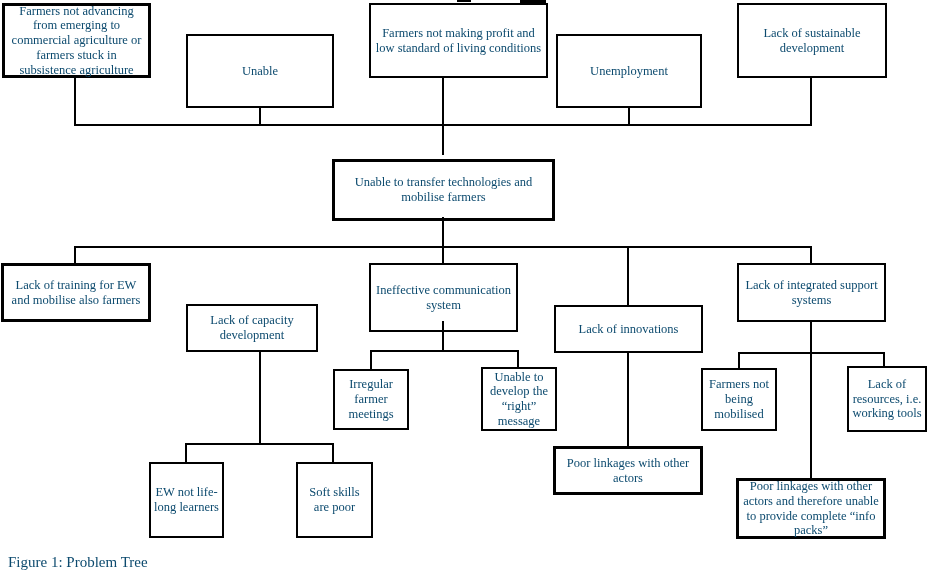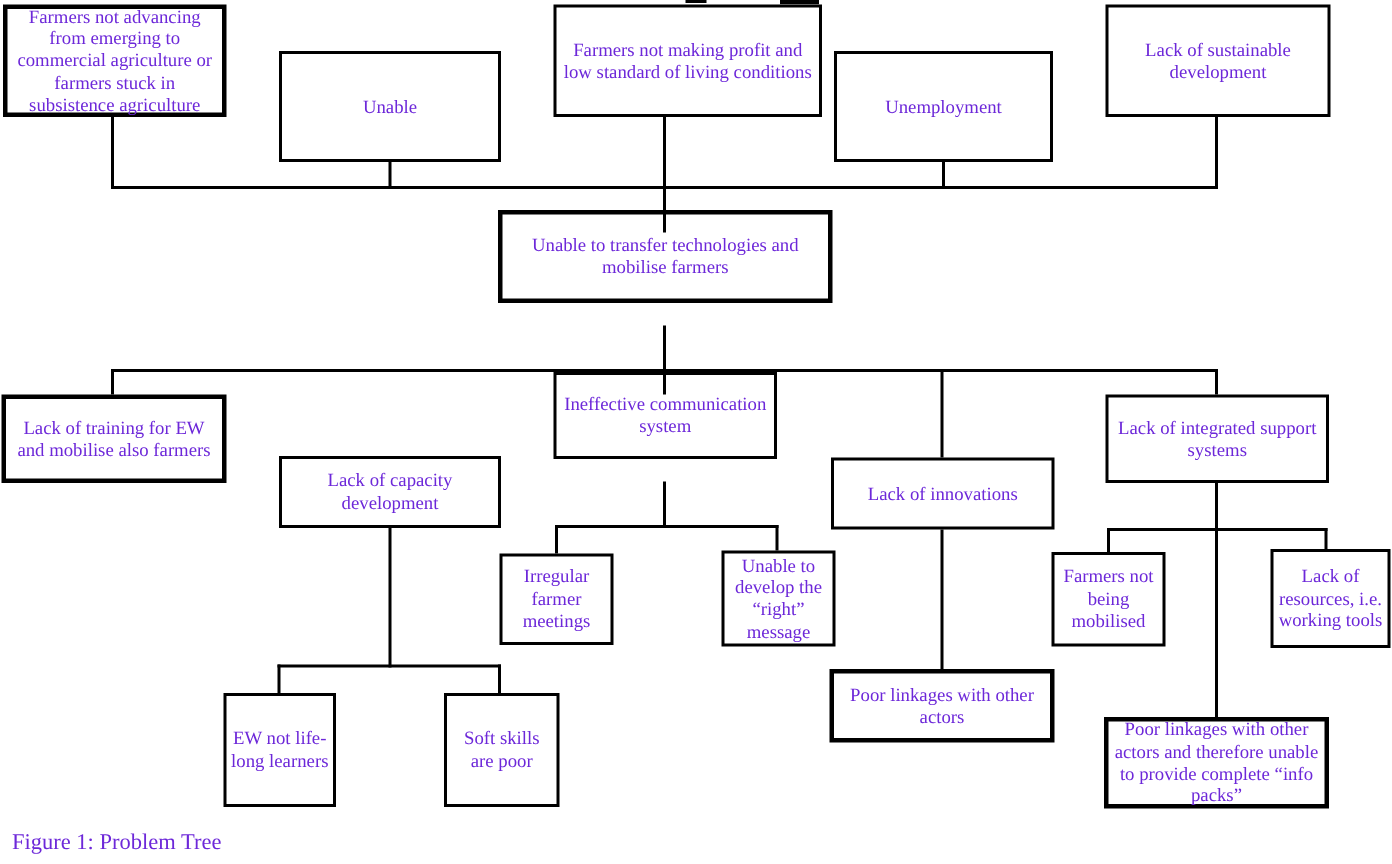--- a/index.html
+++ b/index.html
@@ -1,21 +1,21 @@
 <!DOCTYPE html>
 <html><head>
 <meta charset="utf-8">
 <style>
   html,body{margin:0;padding:0;background:#fff;}
   #stage{
     position:relative;
     width:928px;height:576px;
     background:#fff;
     font-family:"Liberation Serif","DejaVu Serif",serif;
-    color:#6d28d9;
+    color:#0c4a6e;
     overflow:hidden;
   }
   .box{
     position:absolute;
     box-sizing:border-box;
     border:2px solid #000;
     background:#fff;
     display:flex;
     align-items:center;
     justify-content:center;
@@ -47,27 +47,27 @@
   <div class="box thick" style="left:2px;top:3px;width:149px;height:75px">Farmers not advancing from emerging to commercial agriculture or farmers stuck in subsistence agriculture</div>
 
   <div class="box" style="left:186px;top:34px;width:148px;height:74px">Unable</div>
 
   <div class="box" style="left:369px;top:3px;width:179px;height:75px">Farmers not making profit and low standard of living conditions</div>
 
   <div class="box" style="left:556px;top:34px;width:146px;height:74px">Unemployment</div>
 
   <div class="box" style="left:737px;top:3px;width:150px;height:75px">Lack of sustainable development</div>
 
-  <div class="box thick" style="left:332px;top:140px;width:223px;height:62px">Unable to transfer technologies and mobilise farmers</div>
+  <div class="box thick" style="left:332px;top:159px;width:223px;height:62px">Unable to transfer technologies and mobilise farmers</div>
 
   <div class="box thick" style="left:1px;top:263px;width:150px;height:59px">Lack of training for EW and mobilise also farmers</div>
 
-  <div class="box" style="left:186px;top:304px;width:148px;height:48px">Lack of capacity development</div>
+  <div class="box" style="left:186px;top:304px;width:132px;height:48px">Lack of capacity development</div>
 
-  <div class="box" style="left:369px;top:248px;width:149px;height:58px">Ineffective communication system</div>
+  <div class="box" style="left:369px;top:263px;width:149px;height:69px">Ineffective communication system</div>
 
   <div class="box" style="left:554px;top:305px;width:149px;height:48px">Lack of innovations</div>
 
   <div class="box" style="left:737px;top:263px;width:149px;height:59px">Lack of integrated support systems</div>
 
   <div class="box" style="left:333px;top:369px;width:76px;height:61px">Irregular farmer meetings</div>
 
   <div class="box" style="left:481px;top:367px;width:76px;height:64px">Unable to develop the “right” message</div>
 
   <div class="box" style="left:701px;top:368px;width:76px;height:63px">Farmers not being mobilised</div>

